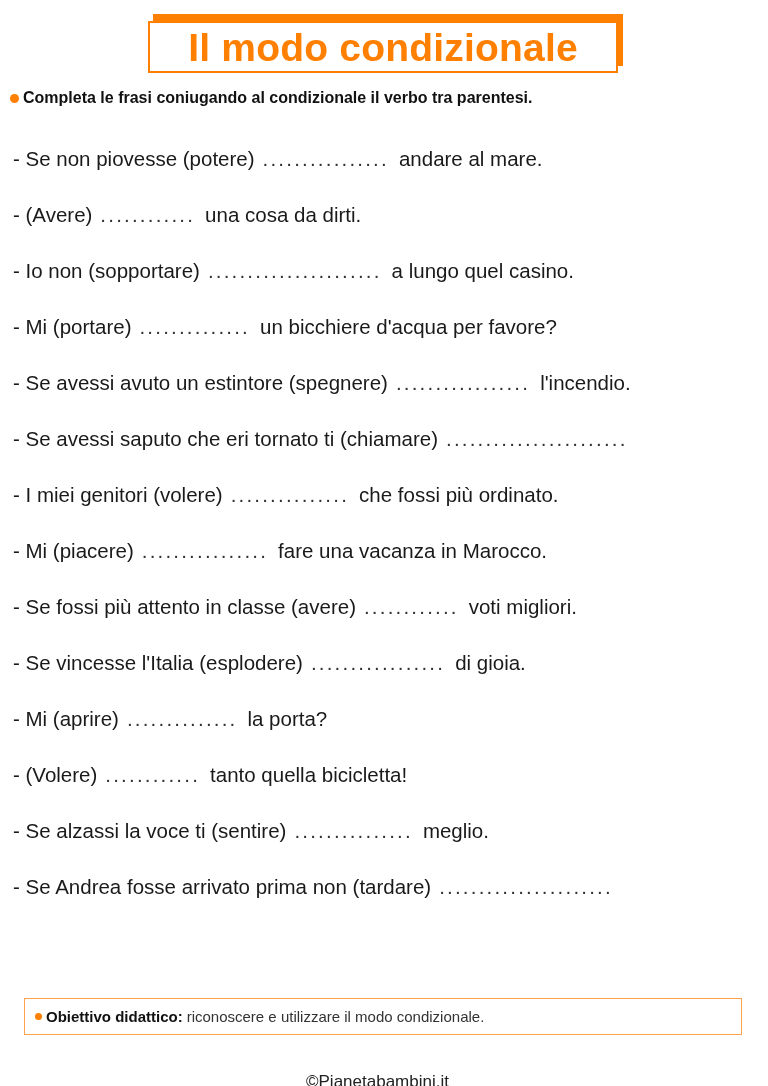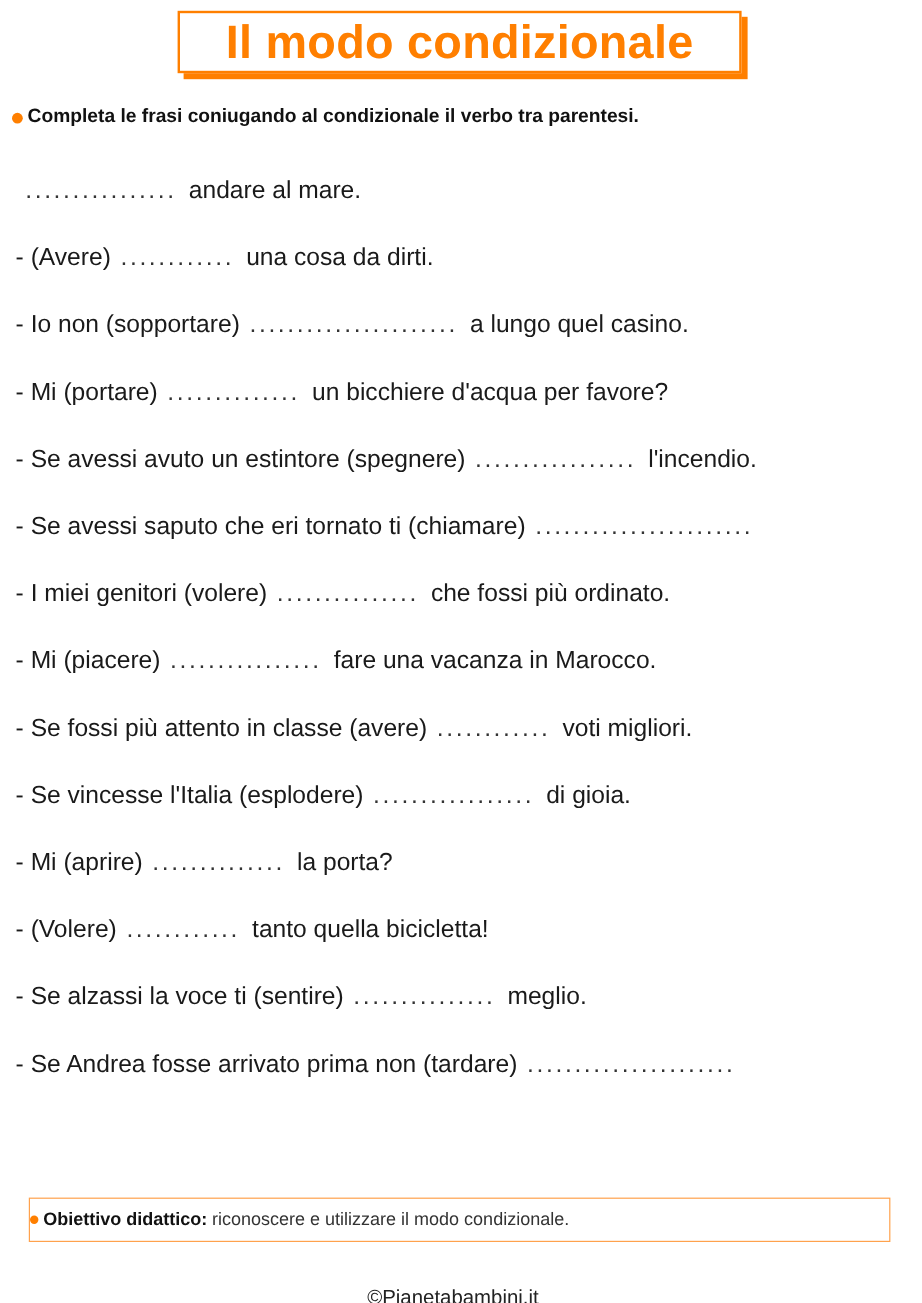--- a/index.html
+++ b/index.html
@@ -26,21 +26,21 @@
       position: absolute;
       left: 5px;
       top: 5px;
       width: 470px;
       height: 52px;
       background: #ff7f00;
     }
     .title-box {
       position: absolute;
       left: 0;
-      top: 0;
+      top: 12px;
       width: 466px;
       height: 48px;
       background: #ffffff;
       border: 2px solid #ff7f00;
       display: flex;
       align-items: center;
       justify-content: center;
     }
     .title-text {
       font-family: "Liberation Sans", sans-serif;
@@ -98,20 +98,21 @@
     .objective {
       position: absolute;
       left: 24px;
       top: 998px;
       width: 718px;
       height: 37px;
       border: 1.5px solid #ffa24d;
       box-sizing: border-box;
       display: flex;
       align-items: center;
+      padding-left: 10px;
       font-size: 15.5px;
       white-space: nowrap;
     }
     .objective .bullet {
       width: 7px;
       height: 7px;
       margin-right: 4px;
     }
     .obj-label {
       font-weight: bold;
@@ -162,20 +163,21 @@
   </div>
 </div>
 
 <div class="instruction">
   <span class="bullet"></span>
   <span>Completa le frasi coniugando al condizionale il verbo tra parentesi.</span>
 </div>
 
 <div class="exercises">
   <div class="ex-line">
+    <span class="ex-before">- Se non piovesse (potere)</span>
     <span class="ex-dots">................</span>
     <span class="ex-after">andare al mare.</span>
   </div>
   <div class="ex-line">
     <span class="ex-before">- (Avere)</span>
     <span class="ex-dots">............</span>
     <span class="ex-after">una cosa da dirti.</span>
   </div>
   <div class="ex-line">
     <span class="ex-before">- Io non (sopportare)</span>

